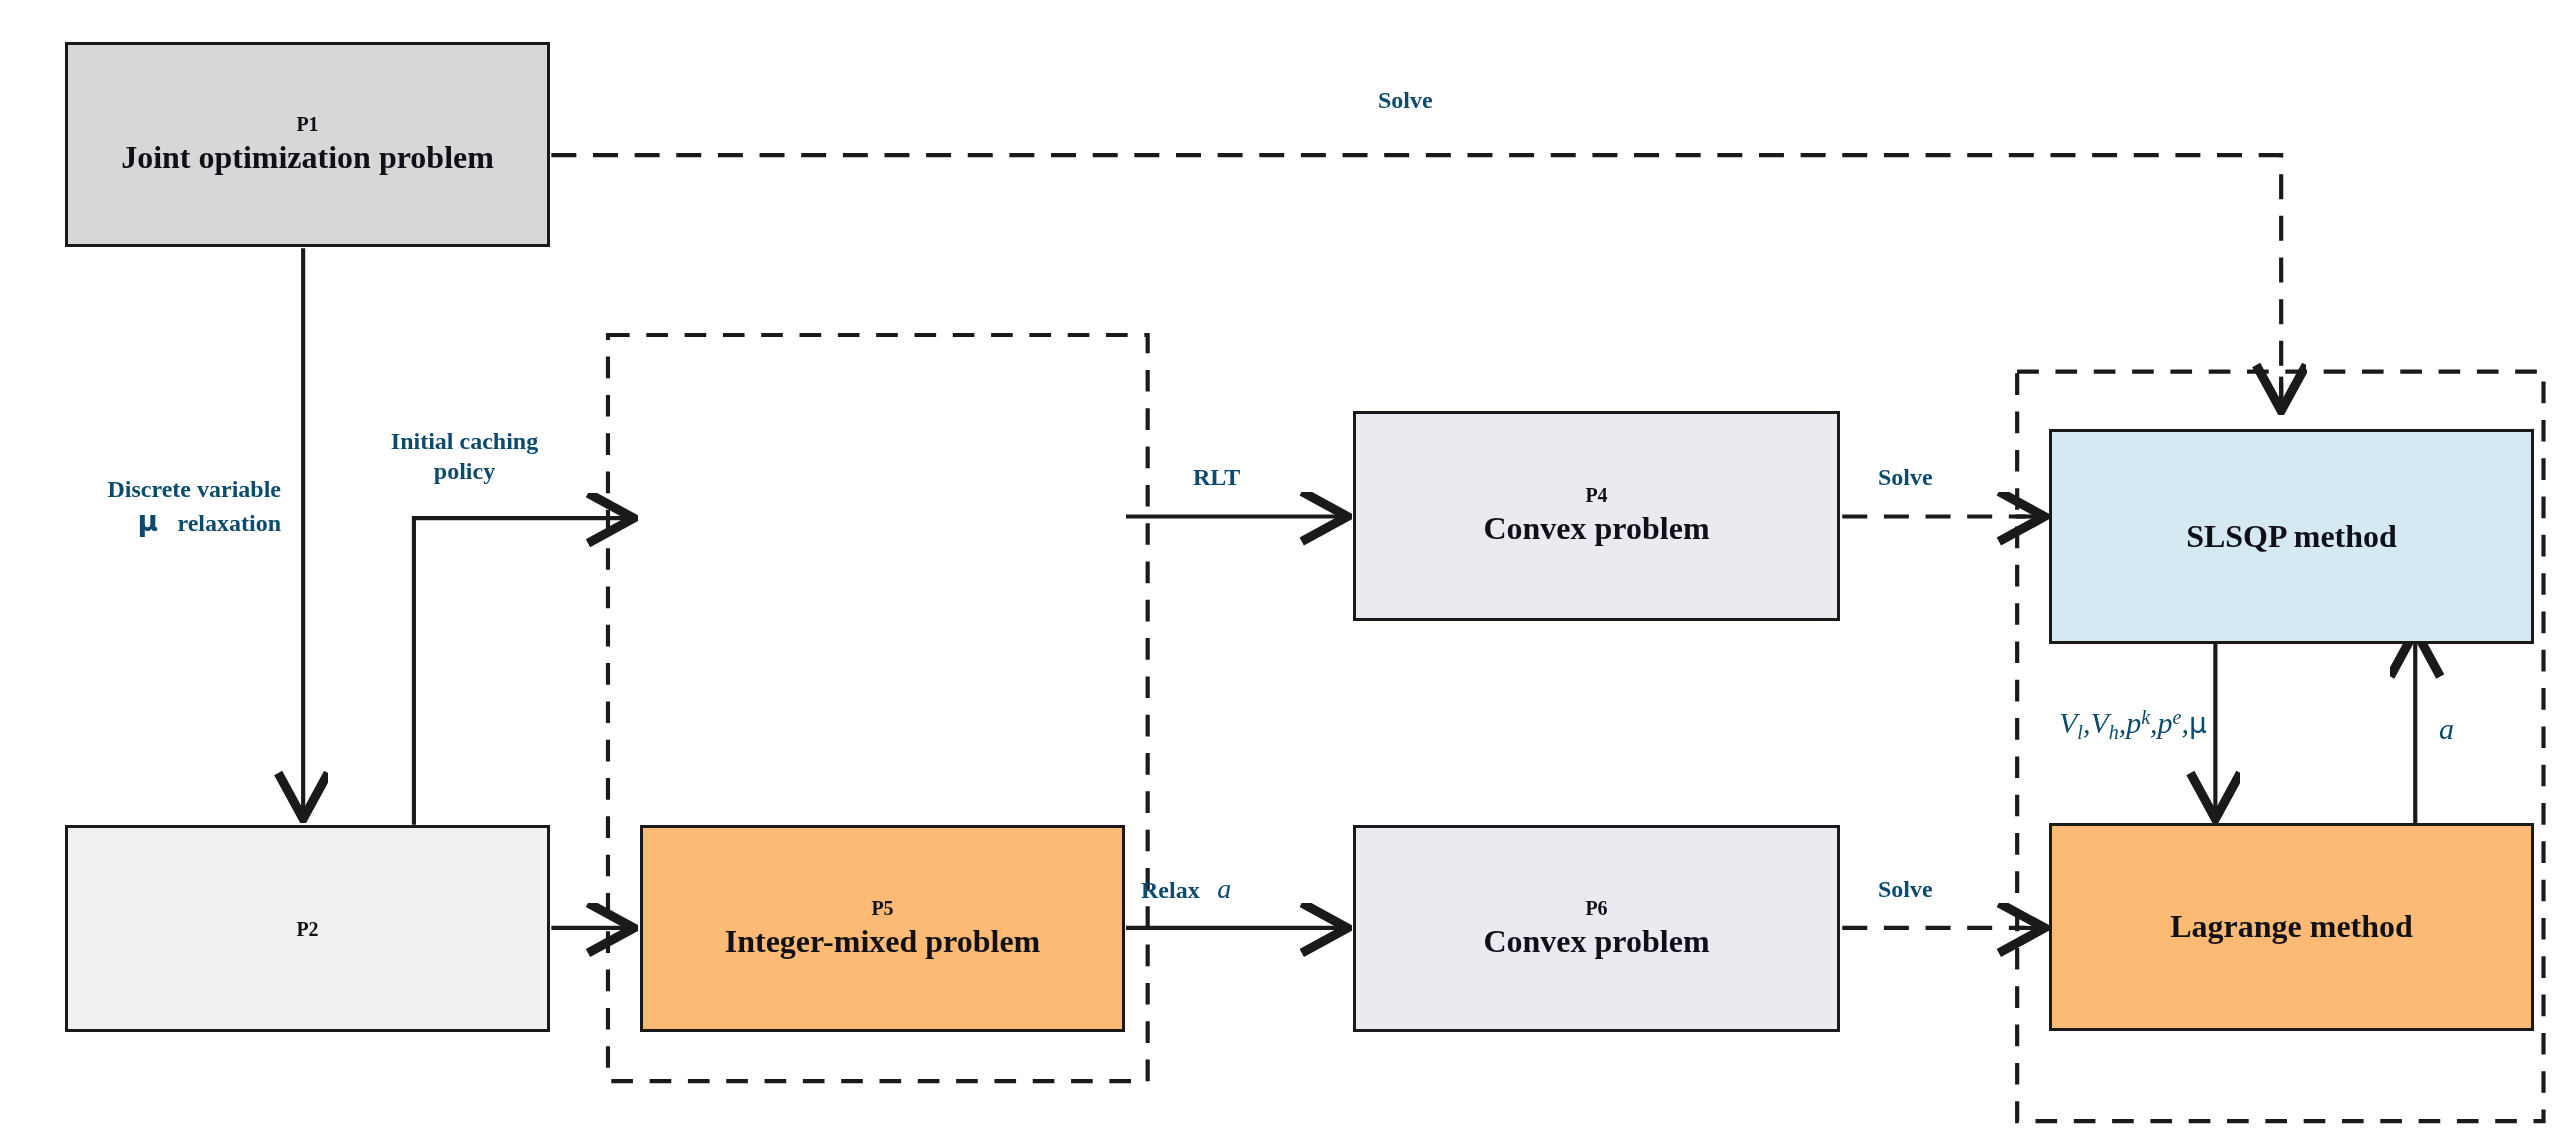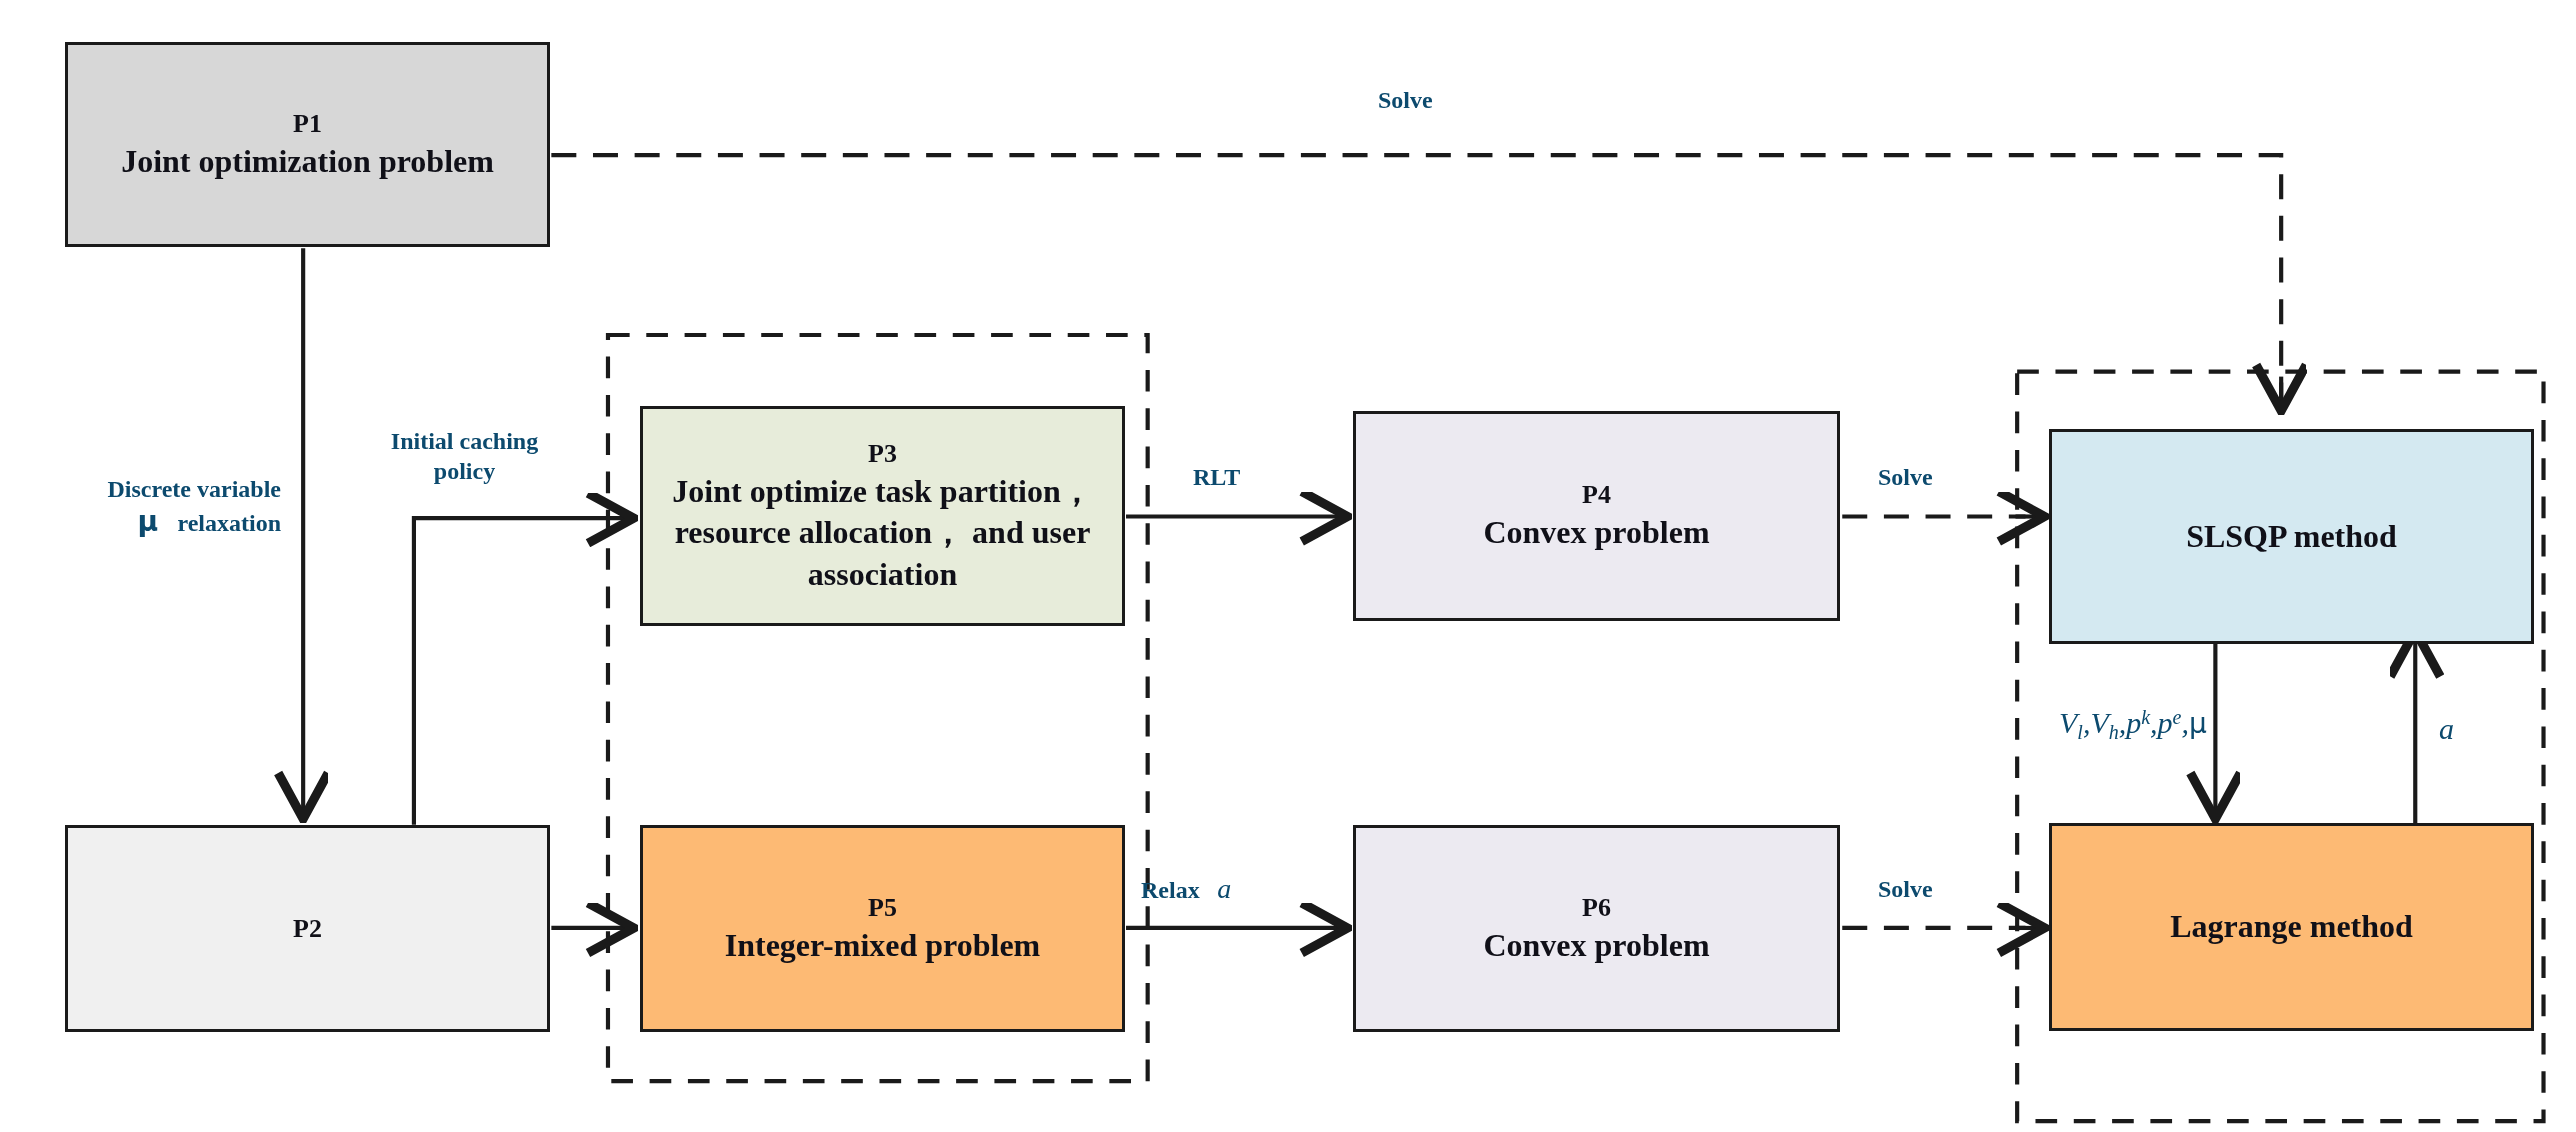--- a/index.html
+++ b/index.html
@@ -2,21 +2,21 @@
 <html style="font-size:13.3px"><head>
 <meta charset="utf-8">
 <style>
   html,body{margin:0;padding:0;background:#ffffff;}
   #canvas{position:relative;width:2576px;height:1133px;background:#ffffff;
           font-family:"Liberation Serif","DejaVu Serif",serif;overflow:hidden;}
   svg.layer{position:absolute;left:0;top:0;width:2576px;height:1133px;pointer-events:none;}
   .box{position:absolute;box-sizing:border-box;border:3.3px solid #1a1a1a;
        display:flex;flex-direction:column;align-items:center;justify-content:center;
        font-weight:bold;color:#101018;line-height:1.30;}
-  .box .ttl{font-size:26px;font-weight:bold;}
+  .box .ttl{font-size:20px;font-weight:bold;}
   .box .sub{font-size:32px;font-weight:bold;text-align:center;padding:0 11.7px;}
   .box .sub.left{text-align:left;width:100%;padding-left:13.3px;}
   .box.method{font-size:27.5px;font-weight:bold;justify-content:center;}
   .lbl{position:absolute;font-size:24px;font-weight:bold;color:#0c4a6e;
        line-height:1.26;white-space:nowrap;}
   .lbl.wrap{white-space:normal;text-align:center;}
   .mth{font-family:"Liberation Serif","DejaVu Serif",serif;font-style:italic;font-weight:normal;}
   .sup{font-size:0.66em;vertical-align:super;font-style:italic;}
   .sub2{font-size:0.66em;vertical-align:sub;font-style:italic;}
   .mu{font-style:normal;font-family:"DejaVu Sans",sans-serif;}
@@ -63,24 +63,20 @@
 
   <div class="box" style="left:65px;top:42px;width:485px;height:205px;background:#d7d7d7;">
     <span class="ttl">P1</span>
     <span class="sub">Joint optimization problem</span>
   </div>
 
   <div class="box" style="left:65px;top:825px;width:485px;height:207px;background:#f0f0f0;">
     <span class="ttl">P2</span>
   </div>
 
-  <div class="box" style="left:640px;top:406px;width:485px;height:220px;background:#e7ecda;">
-    <span class="ttl">P3</span>
-    <span class="sub">Joint optimize task partition，resource allocation， and user association</span>
-  </div>
 
   <div class="box" style="left:1353px;top:411px;width:487px;height:210px;background:#eceaf1;">
     <span class="ttl">P4</span>
     <span class="sub">Convex problem</span>
   </div>
 
   <div class="box" style="left:640px;top:825px;width:485px;height:207px;background:#fdba74;">
     <span class="ttl">P5</span>
     <span class="sub">Integer-mixed problem</span>
   </div>

